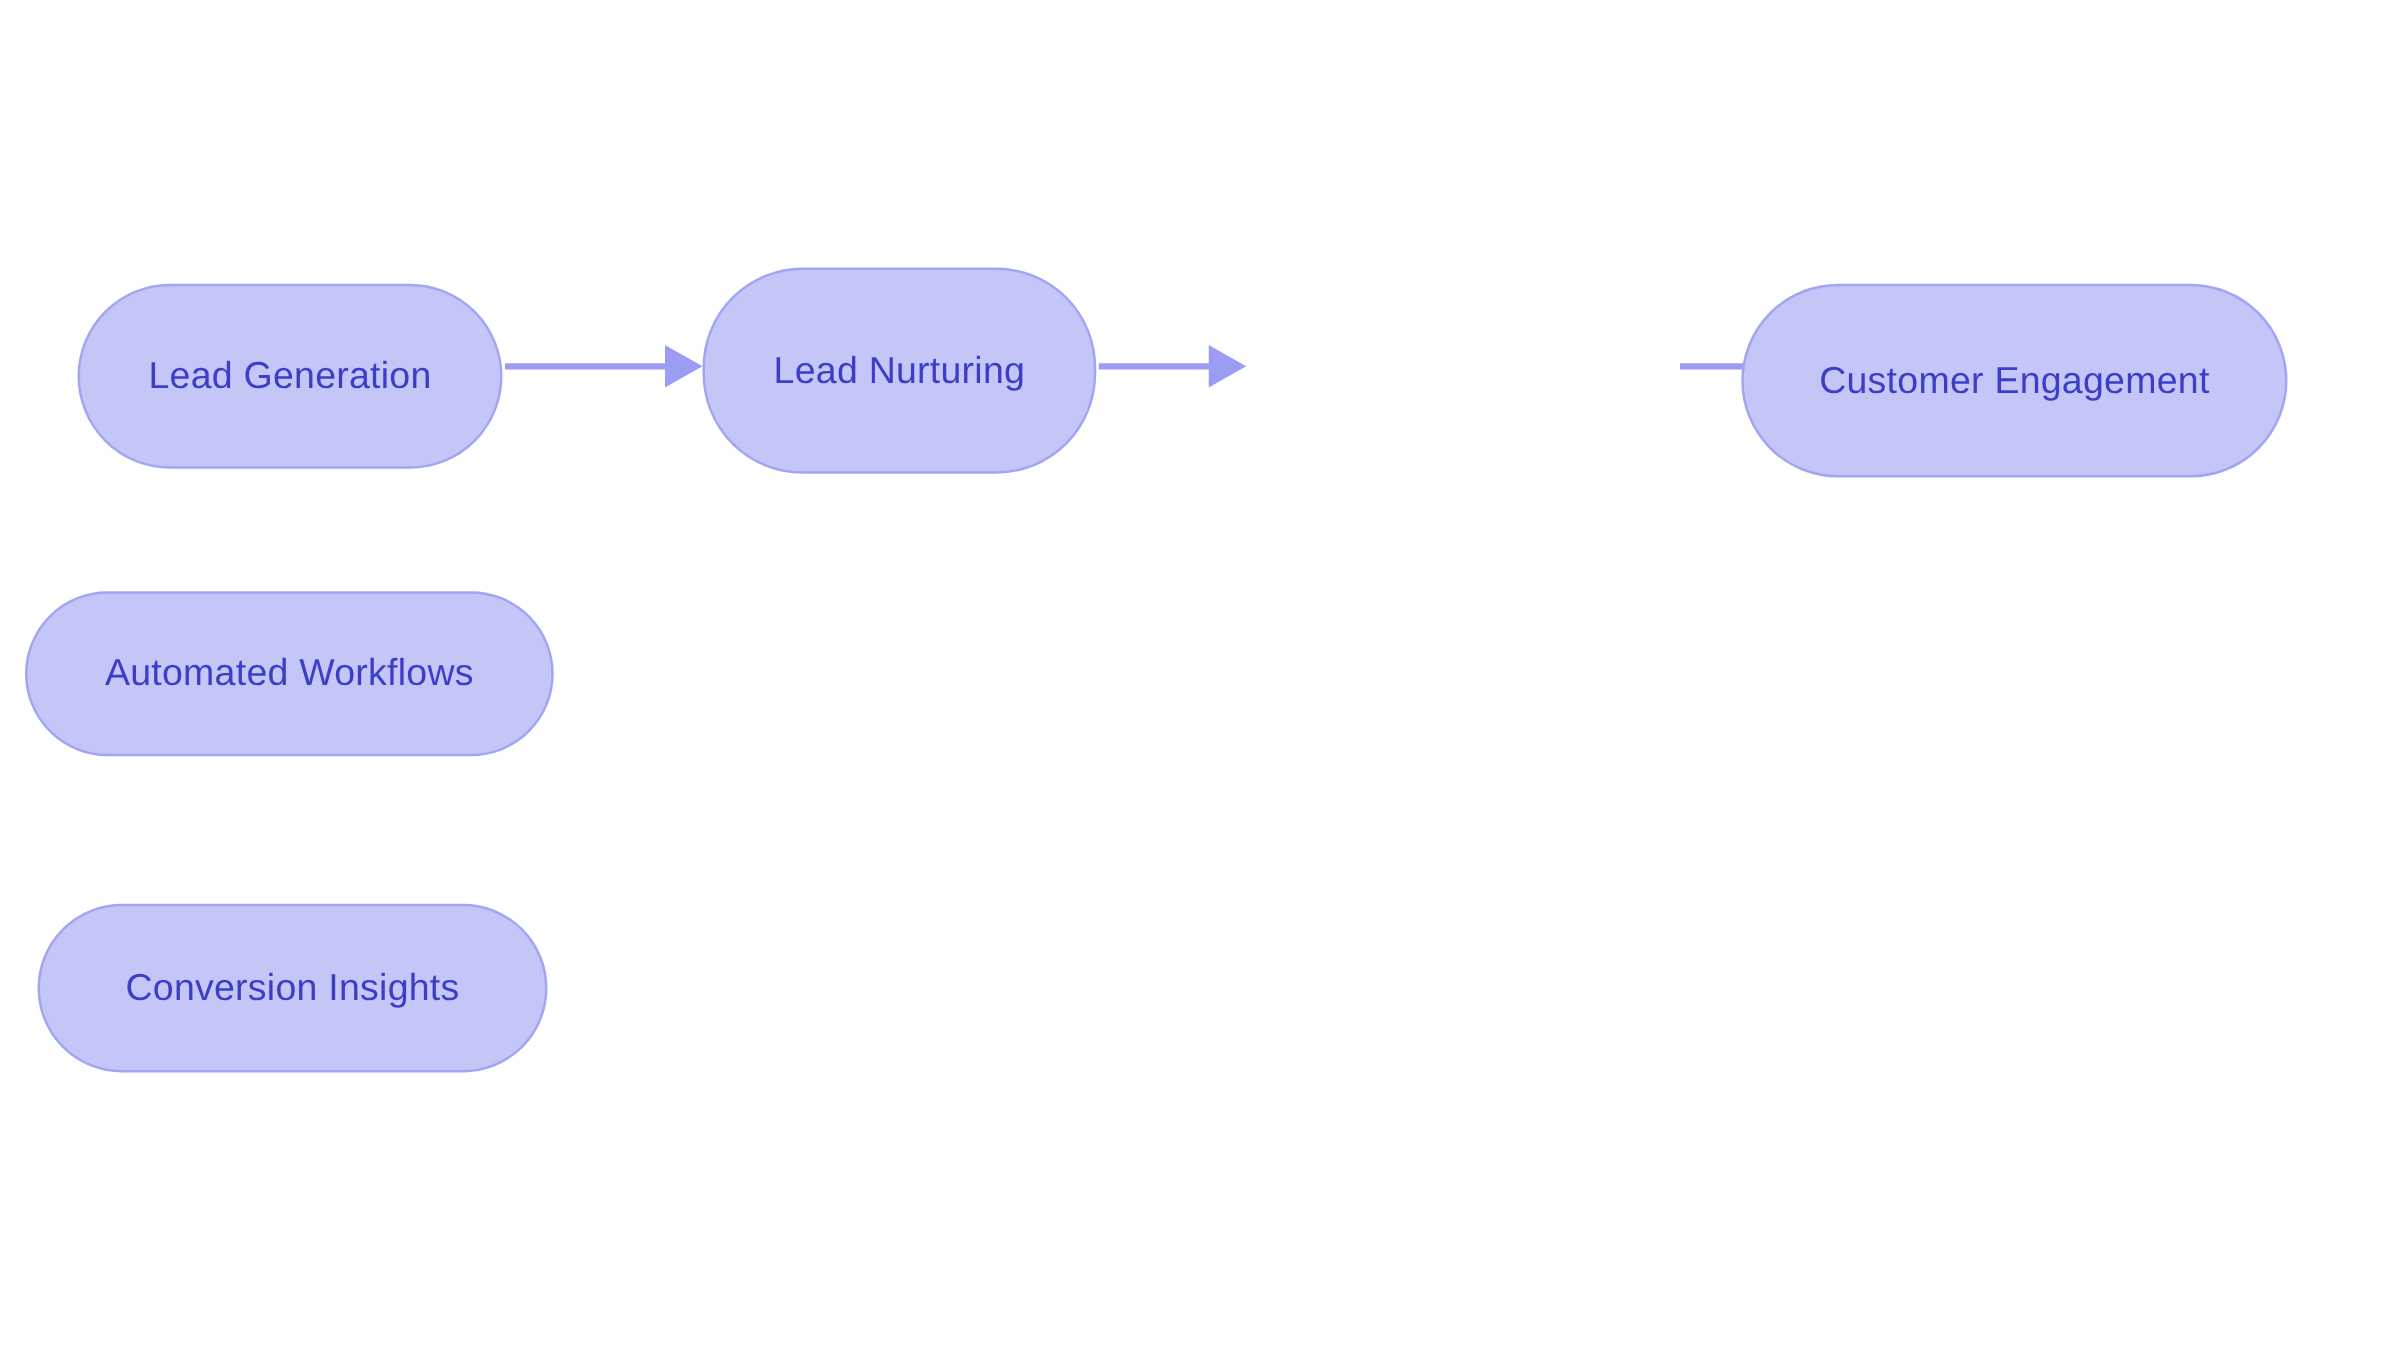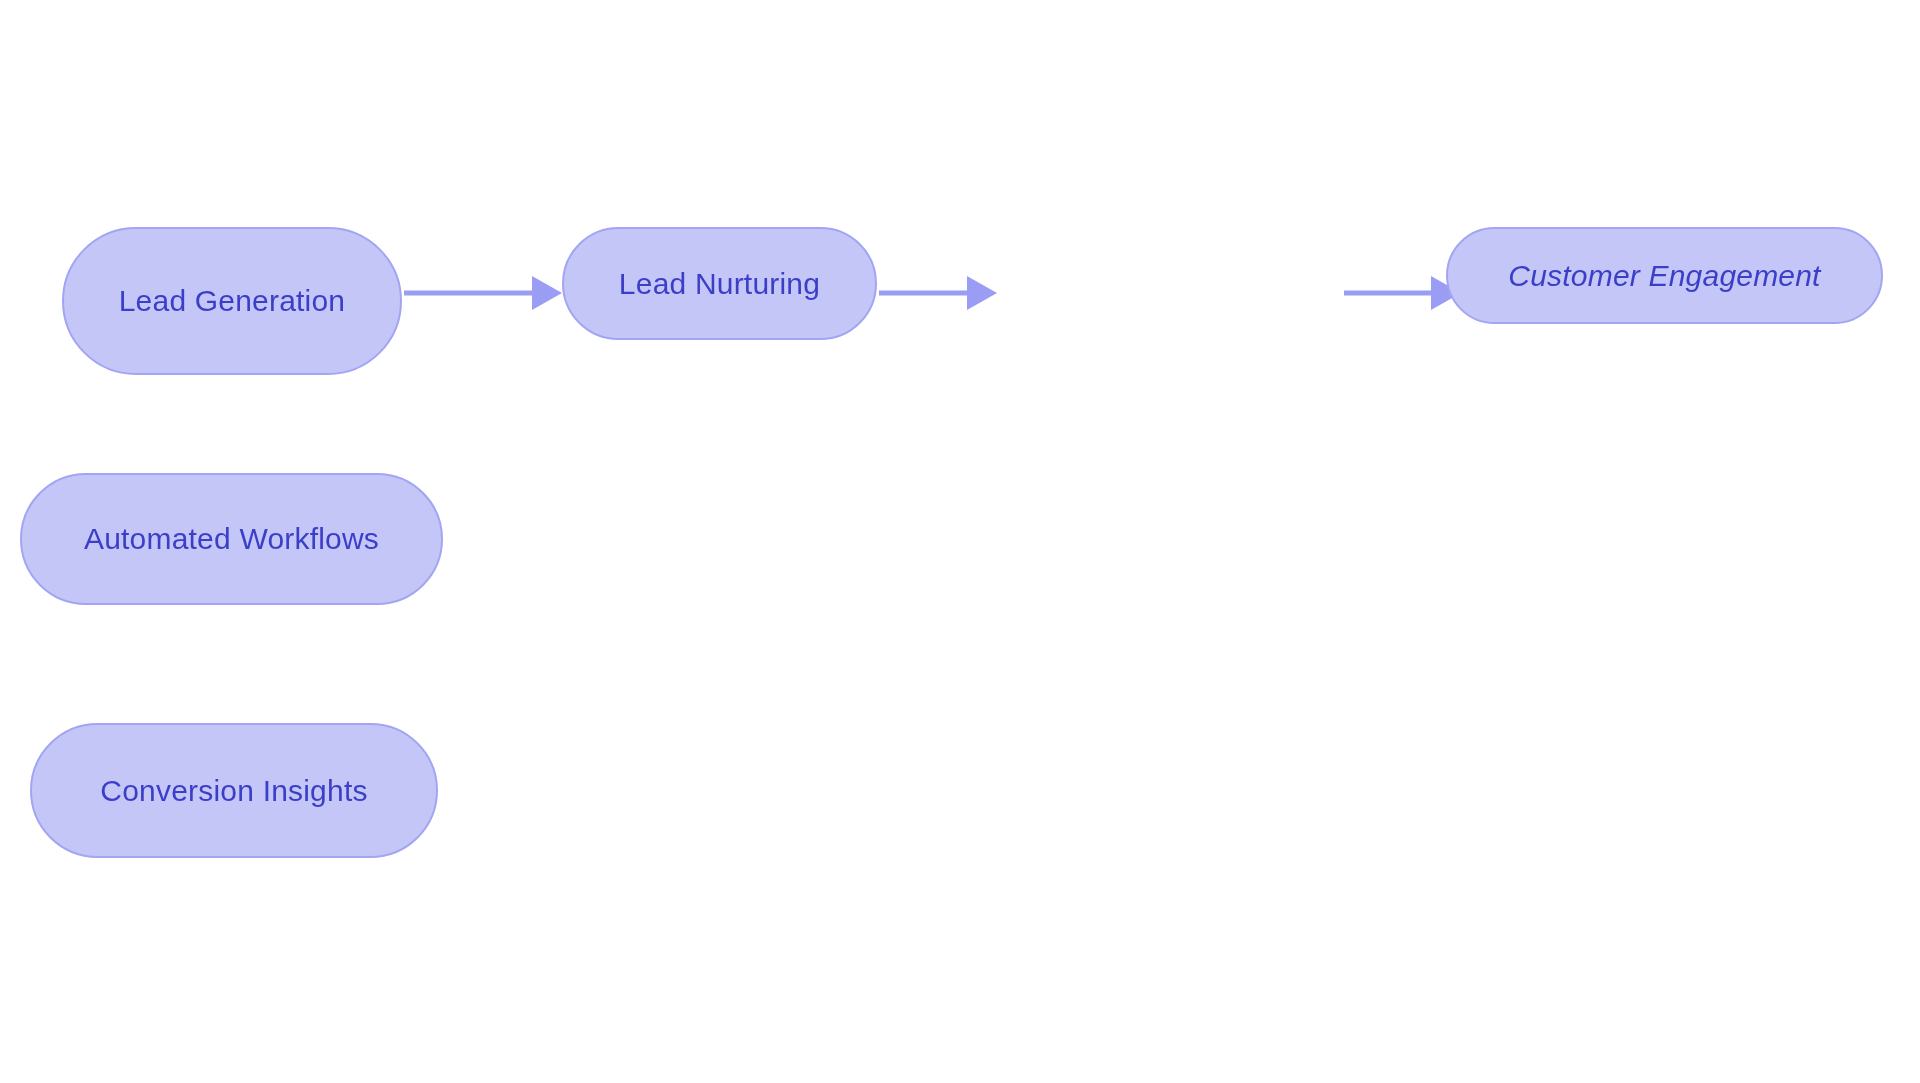--- a/index.html
+++ b/index.html
@@ -36,23 +36,23 @@
     display: flex; align-items: center; justify-content: center;
     color: var(--node-text);
     font-size: 30px;
     font-weight: 400;
     letter-spacing: 0.2px;
     white-space: nowrap;
     cursor: default;
   }
   
   .n-lead-generation     { left: 62px;   top: 227px; width: 340px; height: 148px; }
-  .n-lead-nurturing      { left: 562px;  top: 227px; width: 315px; height: 113px; }
+  .n-lead-nurturing      { left: 562px;  top: 214px; width: 315px; height: 165px; }
   .n-sales-conversion    { left: 997px;  top: 227px; width: 345px; height: 131px; }
-  .n-customer-engagement { left: 1446px; top: 227px; width: 437px; height: 97px; font-style: italic; }
+  .n-customer-engagement { left: 1393px; top: 227px; width: 437px; height: 155px; }
   .n-automated-workflows { left: 20px;   top: 473px; width: 423px; height: 132px; }
   .n-performance-insights{ left: 30px;   top: 723px; width: 408px; height: 135px; }
 </style>
 </head>
 <body>
 
 <div class="canvas">
 
   <svg class="edge-layer" viewBox="0 0 1920 1083" xmlns="http://www.w3.org/2000/svg">
     <g>

